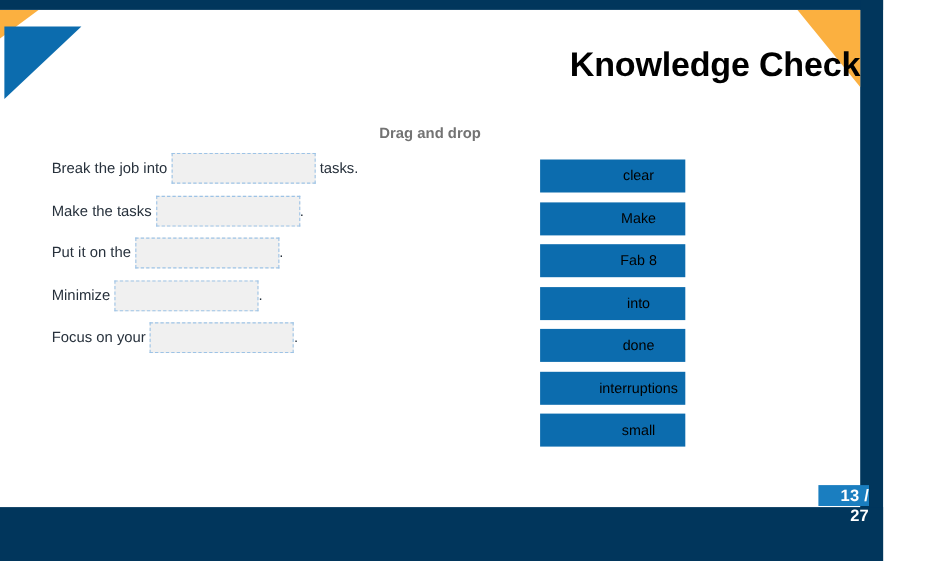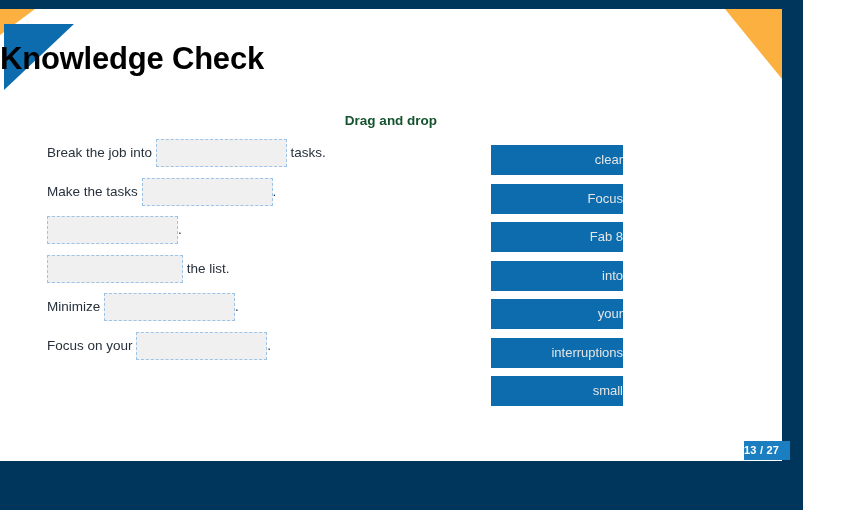--- a/index.html
+++ b/index.html
@@ -78,35 +78,35 @@
     border-top: 70px solid #fbb040;
     border-left: 57px solid transparent;
   }
 
   
   #title {
     position: absolute;
     left: 0;
     top: 41px;
     width: 782px;
-    text-align: left;
+    text-align: right;
     font-size: 31px;
     font-weight: bold;
     color: #000000;
     letter-spacing: -0.2px;
   }
   #subtitle {
     position: absolute;
     left: 0;
     top: 113px;
     width: 782px;
     text-align: center;
     font-size: 13.5px;
     font-weight: bold;
-    color: #14532d;
+    color: #737373;
   }
 
   
   #sentences {
     position: absolute;
     left: 47px;
     top: 138px;
     width: 420px;
   }
   .sentence-row {
@@ -135,42 +135,42 @@
     position: absolute;
     left: 491px;
     top: 145px;
     width: 132px;
   }
   .token {
     width: 132px;
     height: 30px;
     line-height: 30px;
     background: #0c6cae;
-    color: #e5e5e5;
+    color: #000000;
     font-size: 13px;
-    text-align: right;
+    text-align: center;
     margin-bottom: 8.5px;
     box-sizing: border-box;
     cursor: move;
     user-select: none;
     padding-left: 47px;
   }
 
   
   #page-badge {
     position: absolute;
     left: 744px;
     top: 441px;
     width: 46px;
     height: 19px;
     background: #1a7ec0;
     color: #ffffff;
-    font-size: 11px;
+    font-size: 15px;
     font-weight: bold;
-    text-align: left;
+    text-align: right;
     line-height: 19px;
     letter-spacing: 0.2px;
   }
 </style>
 </head>
 <body>
 
 <div id="slide">
 
   <div class="bar-top"></div>
@@ -189,44 +189,41 @@
         <span class="sent-text">Break the job into </span>
         <div class="dropzone" style="width: 131px;"></div>
         <span class="sent-text"> tasks.</span>
       </div>
       <div class="sentence-row">
         <span class="sent-text">Make the tasks </span>
         <div class="dropzone" style="width: 131px;"></div>
         <span class="sent-text">.</span>
       </div>
       <div class="sentence-row">
-        <div class="dropzone" style="width: 131px;"></div>
-        <span class="sent-text">.</span>
-      </div>
-      <div class="sentence-row">
-        <div class="dropzone" style="width: 136px;"></div>
-        <span class="sent-text"> the list.</span>
+        <span class="sent-text">Put it on the </span>
+        <div class="dropzone" style="width: 131px;"></div>
+        <span class="sent-text">.</span>
       </div>
       <div class="sentence-row">
         <span class="sent-text">Minimize </span>
         <div class="dropzone" style="width: 131px;"></div>
         <span class="sent-text">.</span>
       </div>
       <div class="sentence-row">
         <span class="sent-text">Focus on your </span>
         <div class="dropzone" style="width: 131px;"></div>
         <span class="sent-text">.</span>
       </div>
     </div>
 
   <div id="tokens">
       <div class="token">clear</div>
-      <div class="token">Focus</div>
+      <div class="token">Make</div>
       <div class="token">Fab 8</div>
       <div class="token">into</div>
-      <div class="token">your</div>
+      <div class="token">done</div>
       <div class="token">interruptions</div>
       <div class="token">small</div>
     </div>
 
   <div id="page-badge">13 / 27</div>
 
 </div>
 
 </body></html>

